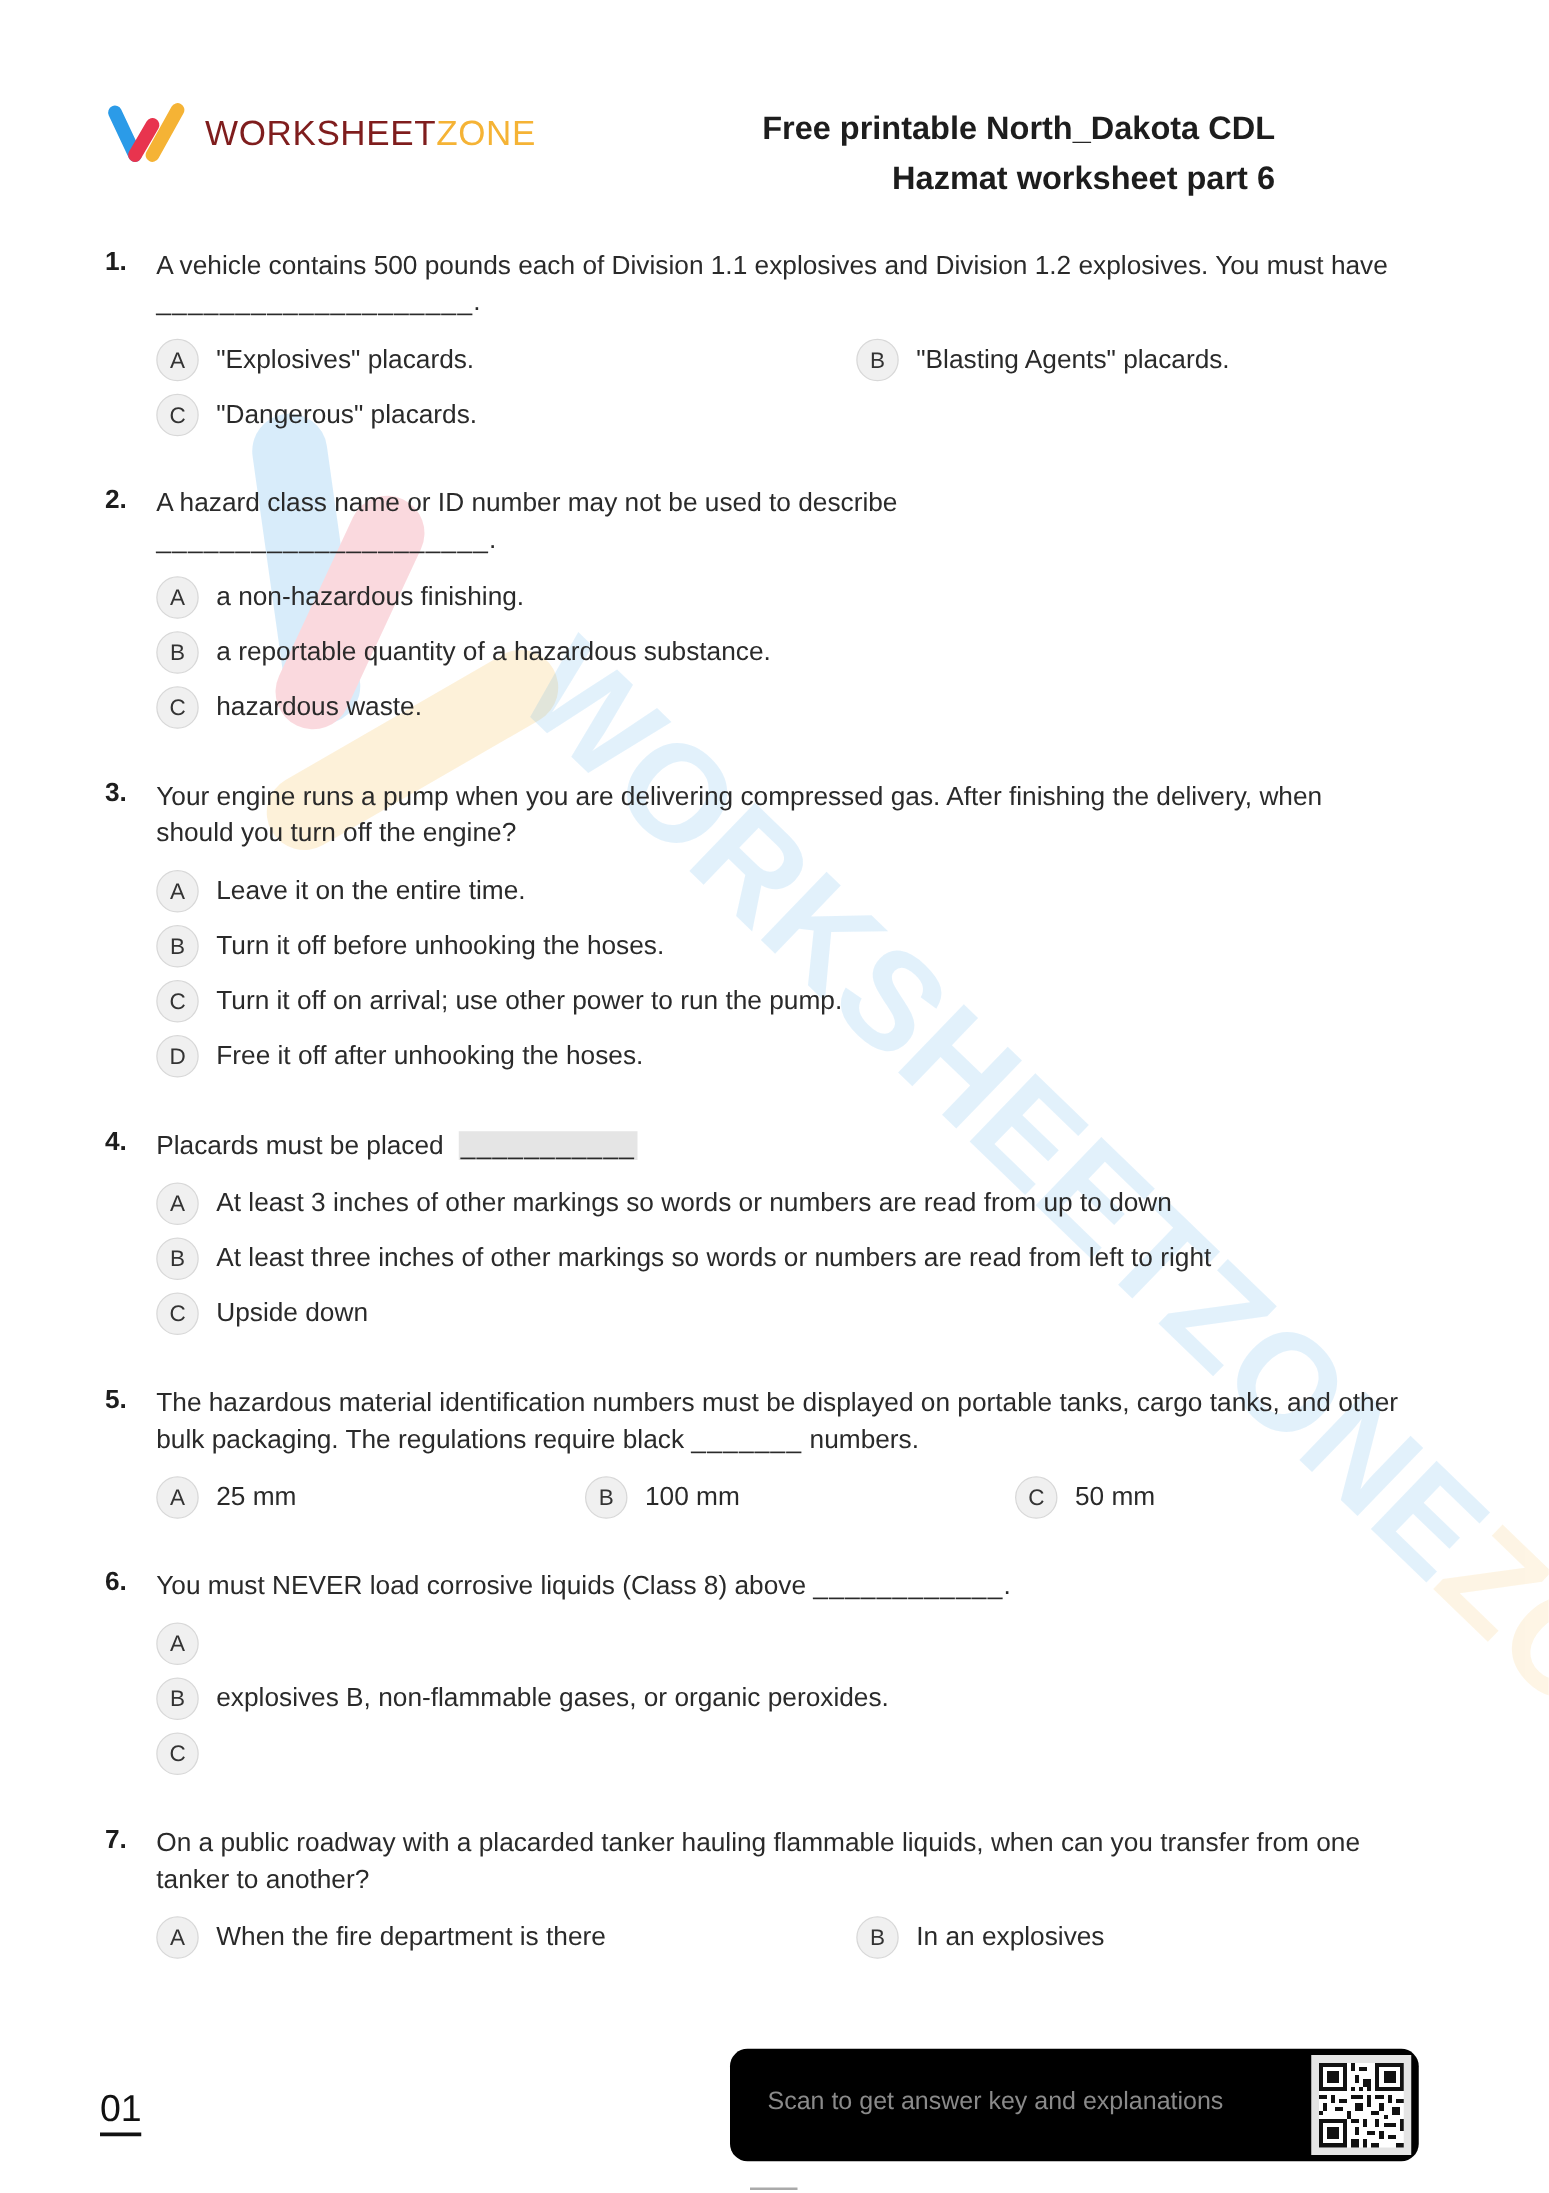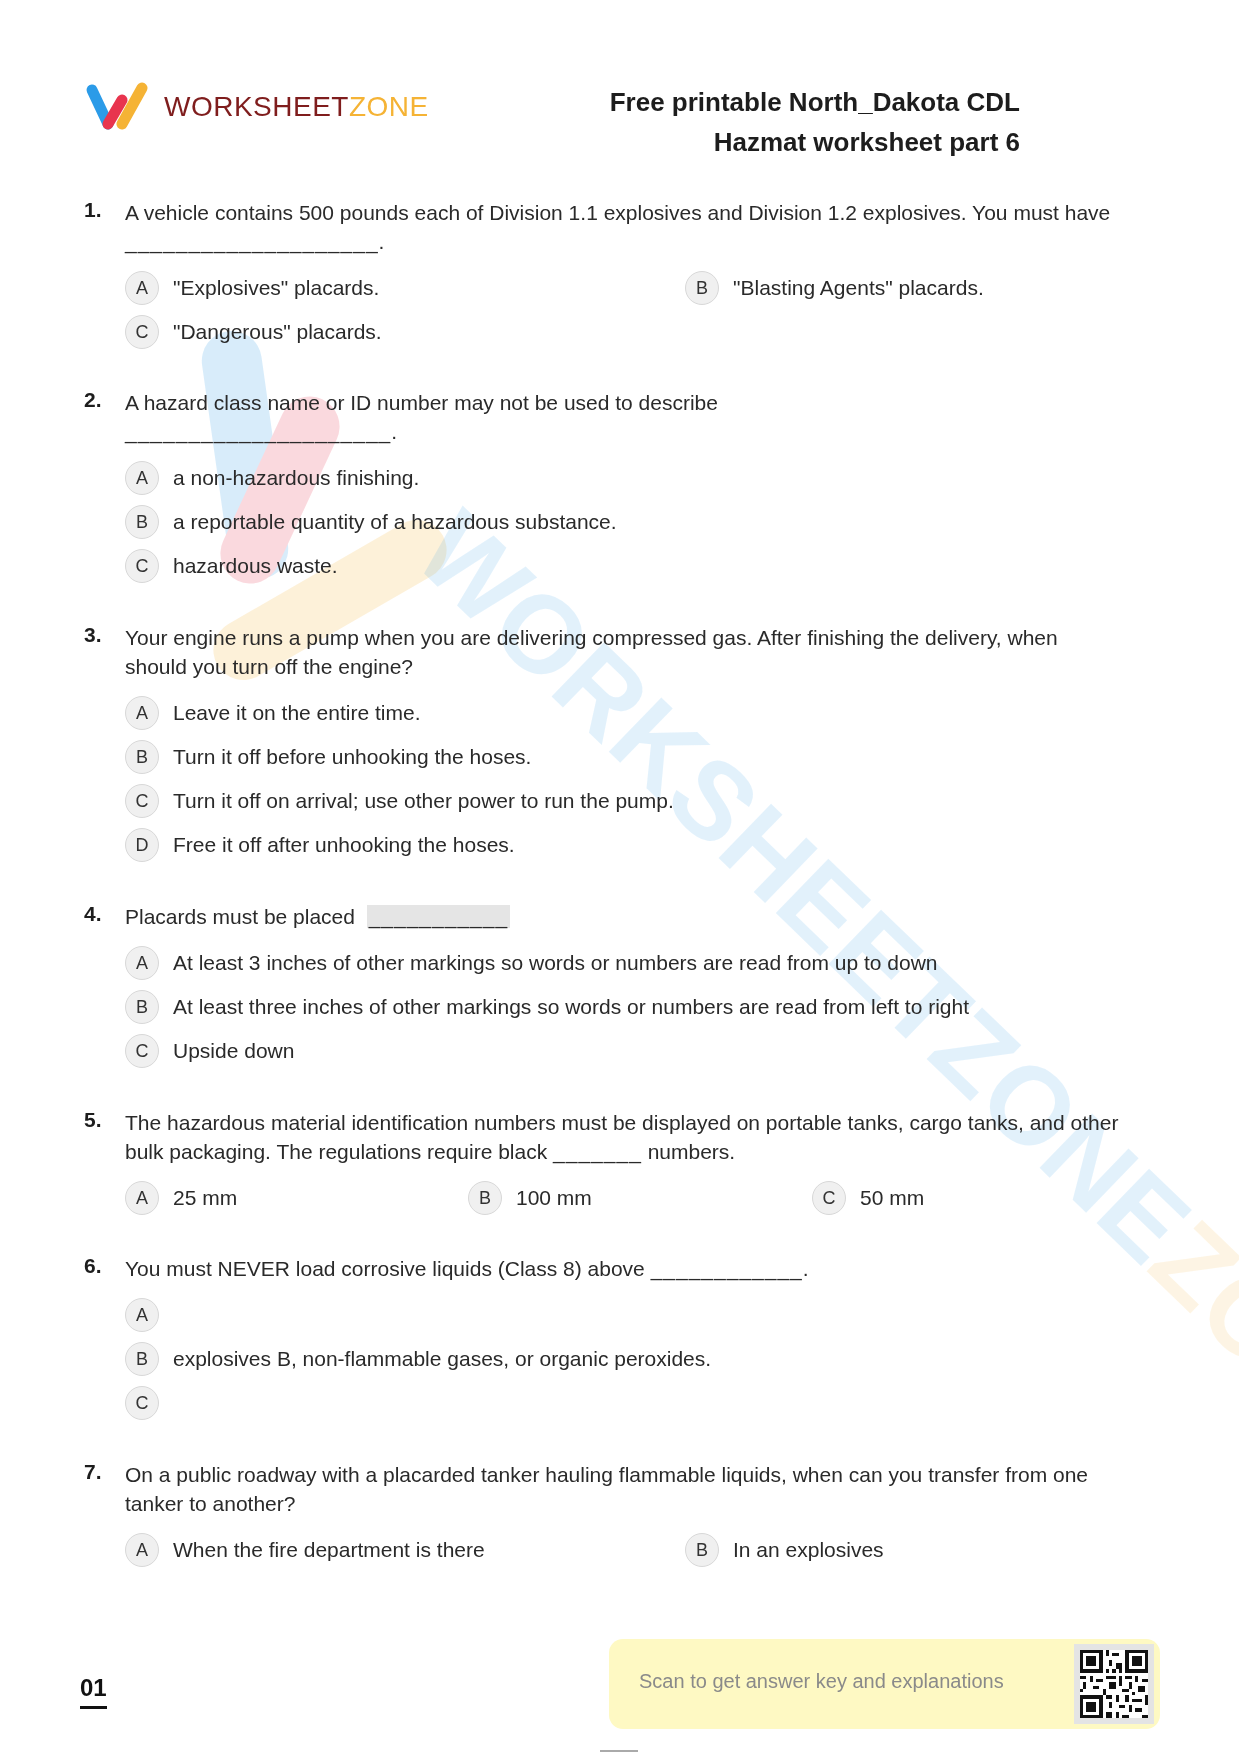--- a/index.html
+++ b/index.html
@@ -24,23 +24,23 @@
   .q-text { margin-left: 41px; font-size: 21px; line-height: 29px; color: #2a2a2a; }
   .blank { letter-spacing: 1px; }
   .blank-shaded { background: #e5e5e5; padding: 0 2px; letter-spacing: 1px; }
   .options { margin-left: 41px; margin-top: 14px; }
   .opt-row { display: flex; }
   .opt { display: flex; align-items: center; height: 44px; }
   .badge { width: 32px; height: 32px; border-radius: 50%; background: #f0f0f0; border: 1px solid #d8d8d8;
     display: flex; align-items: center; justify-content: center; font-size: 18px; color: #333; flex-shrink: 0; }
   .opt-label { margin-left: 14px; font-size: 21px; color: #2a2a2a; white-space: nowrap; }
 
-  .footer-page { position: absolute; left: 80px; top: 1672px; font-size: 24px; font-weight: 700; color: #111;
+  .footer-page { position: absolute; left: 80px; top: 1672px; font-size: 30px; font-weight: 400; color: #111;
     border-bottom: 3px solid #111; line-height: 32px; padding-bottom: 2px; }
-  .scan-box { position: absolute; left: 609px; top: 1639px; width: 551px; height: 90px; background: #fef9c3;
+  .scan-box { position: absolute; left: 584px; top: 1639px; width: 551px; height: 90px; background: #000000;
     border-radius: 14px; }
   .scan-text { position: absolute; left: 30px; top: 31px; font-size: 20px; color: #8a8a8a; }
   .qr { position: absolute; right: 6px; top: 5px; width: 80px; height: 80px; background: #e4e4e4; display:flex; align-items:center; justify-content:center; }
   .bottom-line { position: absolute; left: 600px; top: 1750px; width: 38px; height: 2px; background: #aaa; }
 </style>
 </head>
 <body>
 
 <svg class="watermark" viewBox="0 0 1239 1754">
   <g opacity="0.18">

